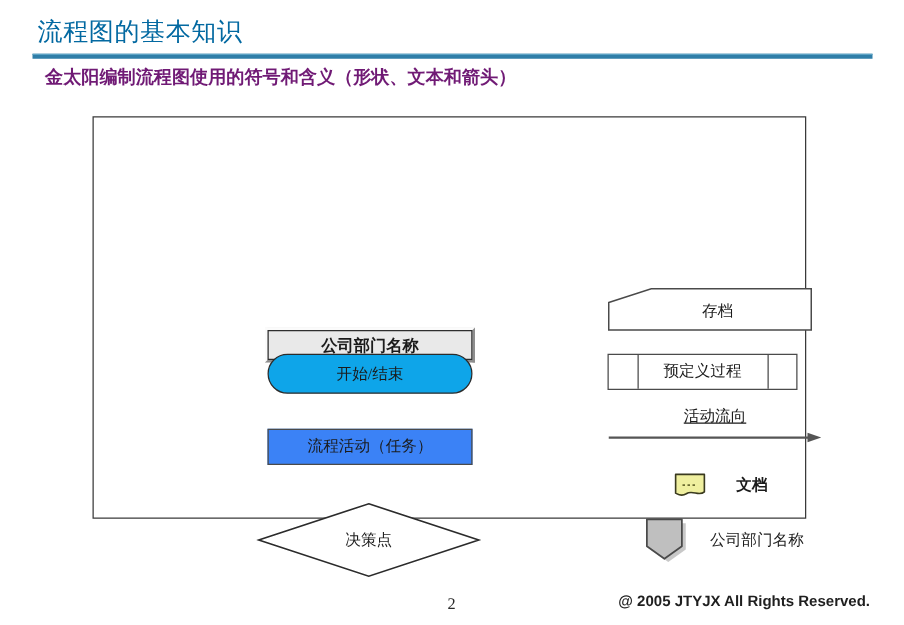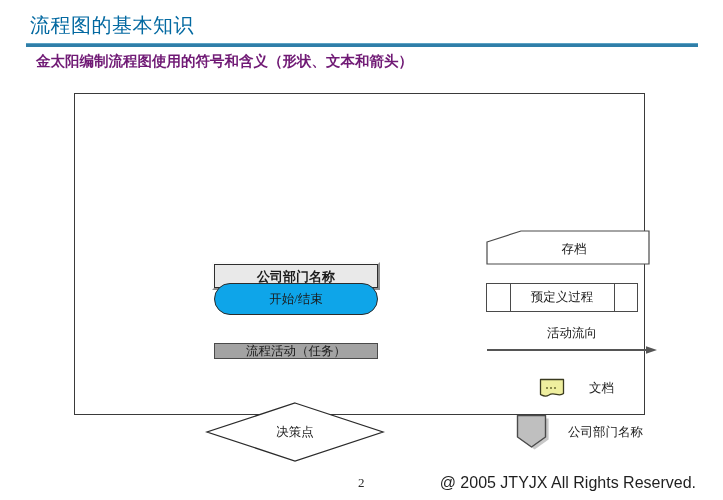--- a/index.html
+++ b/index.html
@@ -101,22 +101,22 @@
     background: #0ea5e9;
     border: 1.3px solid #2b2b2b;
     border-radius: 17px;
   }
 
   
   .process-box {
     left: 139px;
     top: 249px;
     width: 164px;
-    height: 16px;
-    background: #a3a3a3;
+    height: 29px;
+    background: #3b82f6;
     border: 1.2px solid #4a4a4a;
   }
 
   
   .decision-wrap {
     position: absolute;
     left: 130px;
     top: 307px;
     width: 180px;
     height: 62px;
@@ -191,39 +191,40 @@
     top: 233px;
     width: 172px;
     height: 30px;
   }
   .flow-arrow-text {
     position: absolute;
     left: 0;
     top: 0;
     width: 172px;
     text-align: center;
+    text-decoration: underline;
   }
   .flow-arrow-wrap svg {
     position: absolute;
     left: 0;
     top: 17px;
     display: block;
   }
 
   
   .doc-row {
     position: absolute;
     left: 464px;
     top: 283px;
     height: 22px;
     display: flex;
     align-items: center;
   }
   .doc-icon { width: 26px; height: 20px; display: block; }
-  .doc-row .shape-label { margin-left: 24px; }
+  .doc-row .shape-label { margin-left: 24px; font-weight: bold; }
 
   
   .offpage-row {
     position: absolute;
     left: 440px;
     top: 320px;
     height: 36px;
     display: flex;
     align-items: center;
   }
@@ -236,22 +237,22 @@
     left: 358px;
     top: 475px;
     font-size: 13px;
     color: #2a2a2a;
   }
   .copyright {
     position: absolute;
     right: 27px;
     top: 474px;
     font-family: "Liberation Sans", sans-serif;
-    font-size: 16px;
-    font-weight: 400;
+    font-size: 12px;
+    font-weight: 700;
     color: #1f1f1f;
     white-space: nowrap;
   }
 </style>
 </head>
 <body>
 
 <div class="slide-title">流程图的基本知识</div>
 
 <div class="title-rule"></div>

